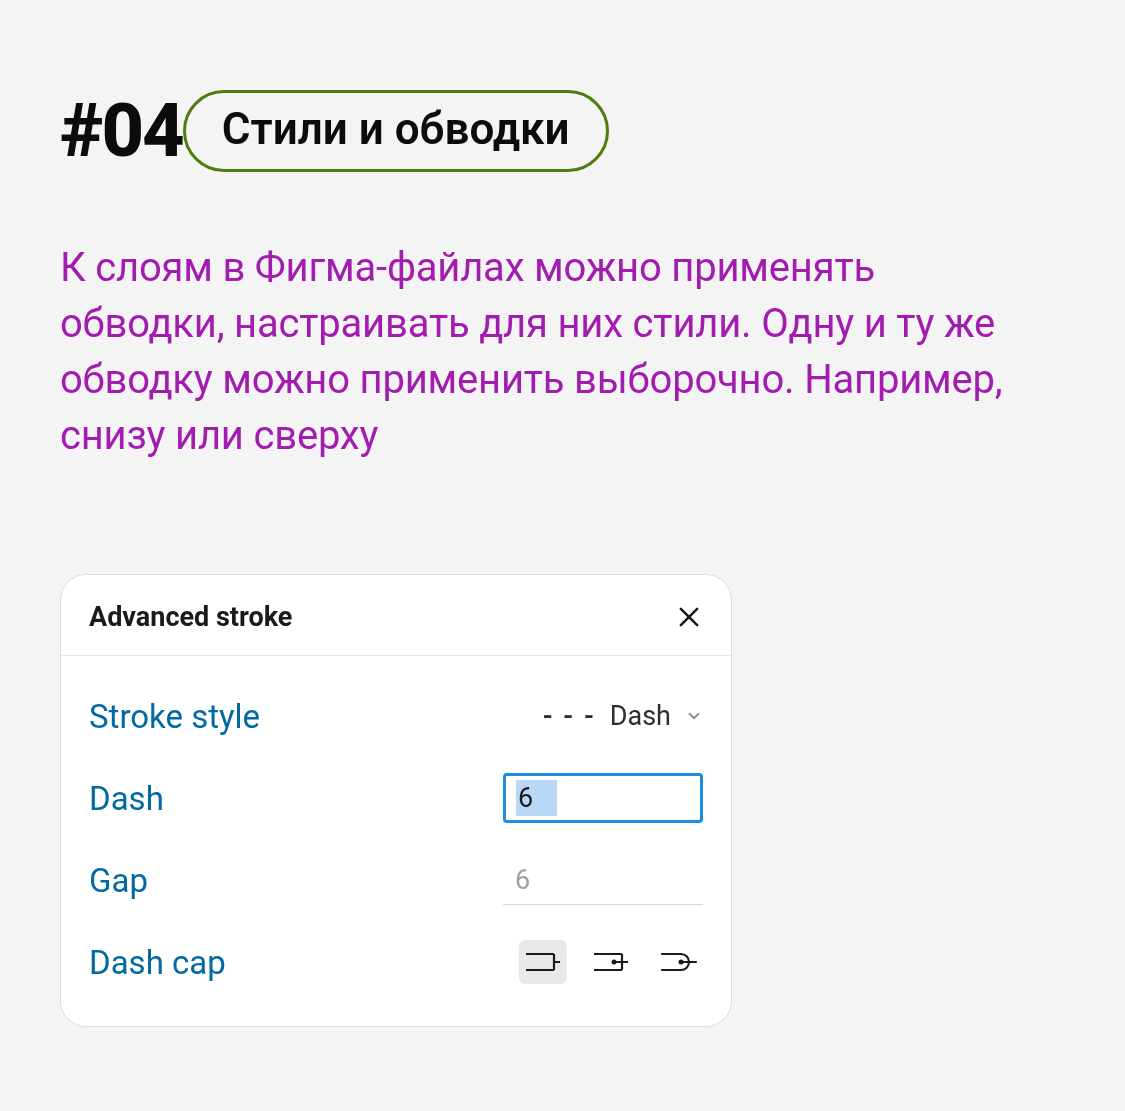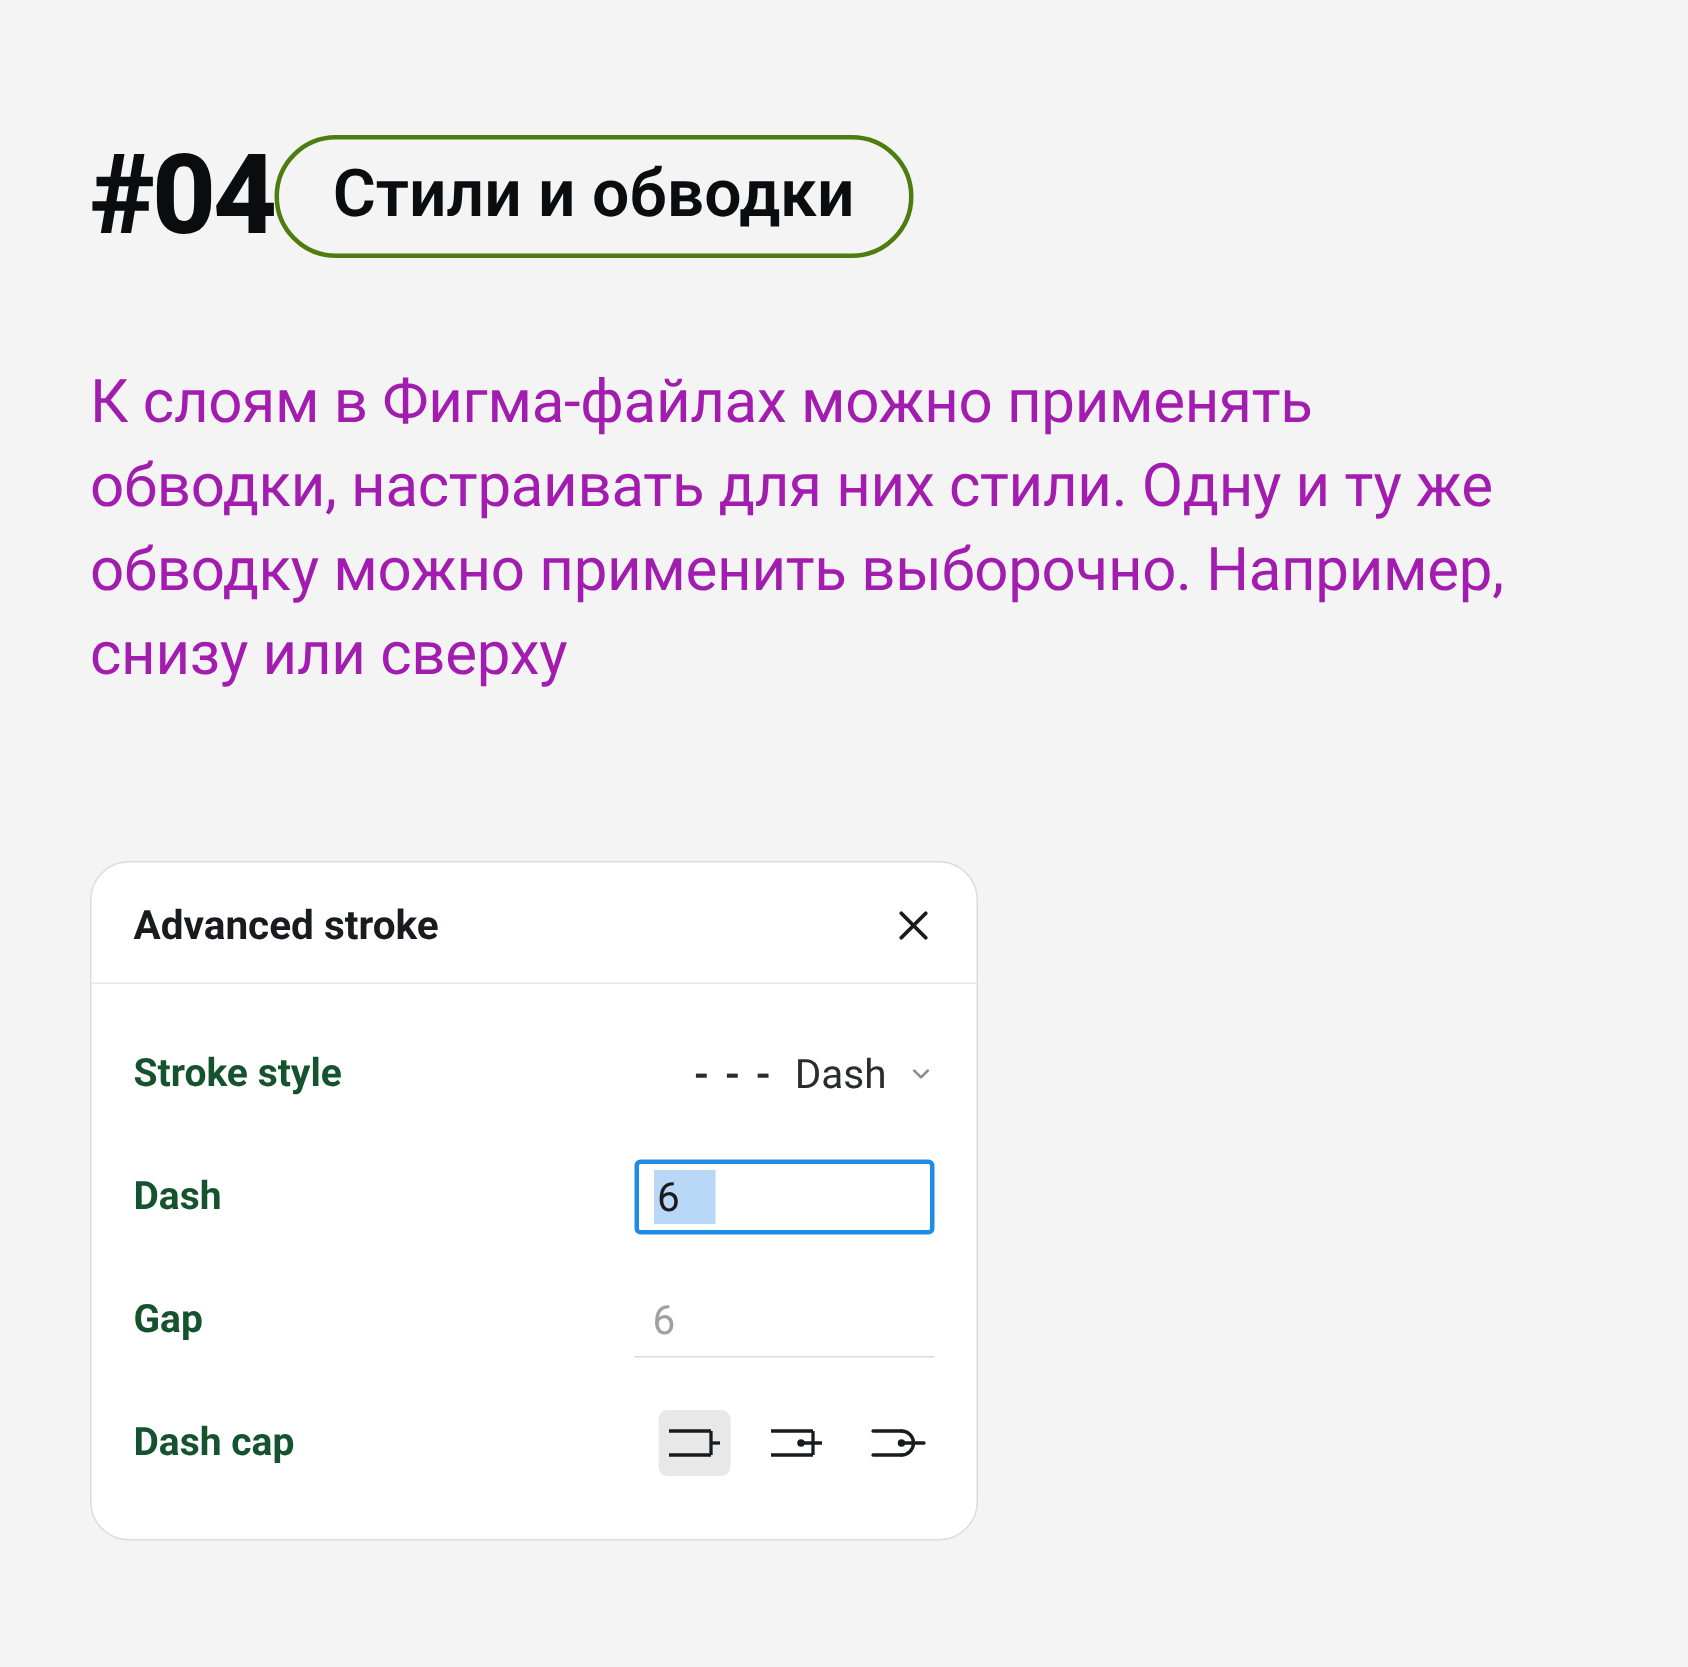--- a/index.html
+++ b/index.html
@@ -35,21 +35,21 @@
     font-weight: 450;
     line-height: 1.4;
     letter-spacing: -0.2px;
     color: #a21caf;
     max-width: 960px;
   }
   .panel-wrap {
     margin-top: 110px;
   }
   .panel {
-    width: 592px;
+    width: 672px;
     background: #ffffff;
     border: 1.5px solid #dcdcdc;
     border-radius: 26px;
     overflow: hidden;
   }
   .panel-header {
     display: flex;
     align-items: center;
     justify-content: space-between;
     padding: 26px 28px 22px 28px;
@@ -72,23 +72,23 @@
   }
   .row {
     display: flex;
     align-items: center;
     justify-content: space-between;
     min-height: 56px;
     margin-bottom: 26px;
   }
   .row:last-child { margin-bottom: 0; }
   .row-label {
-    font-size: 26px;
-    font-weight: 700;
-    color: #14532d;
+    font-size: 33px;
+    font-weight: 400;
+    color: #0369a1;
   }
   .right {
     display: flex;
     align-items: center;
     justify-content: flex-end;
     gap: 12px;
     width: 220px;
   }
   .stroke-style-control {
     display: flex;

